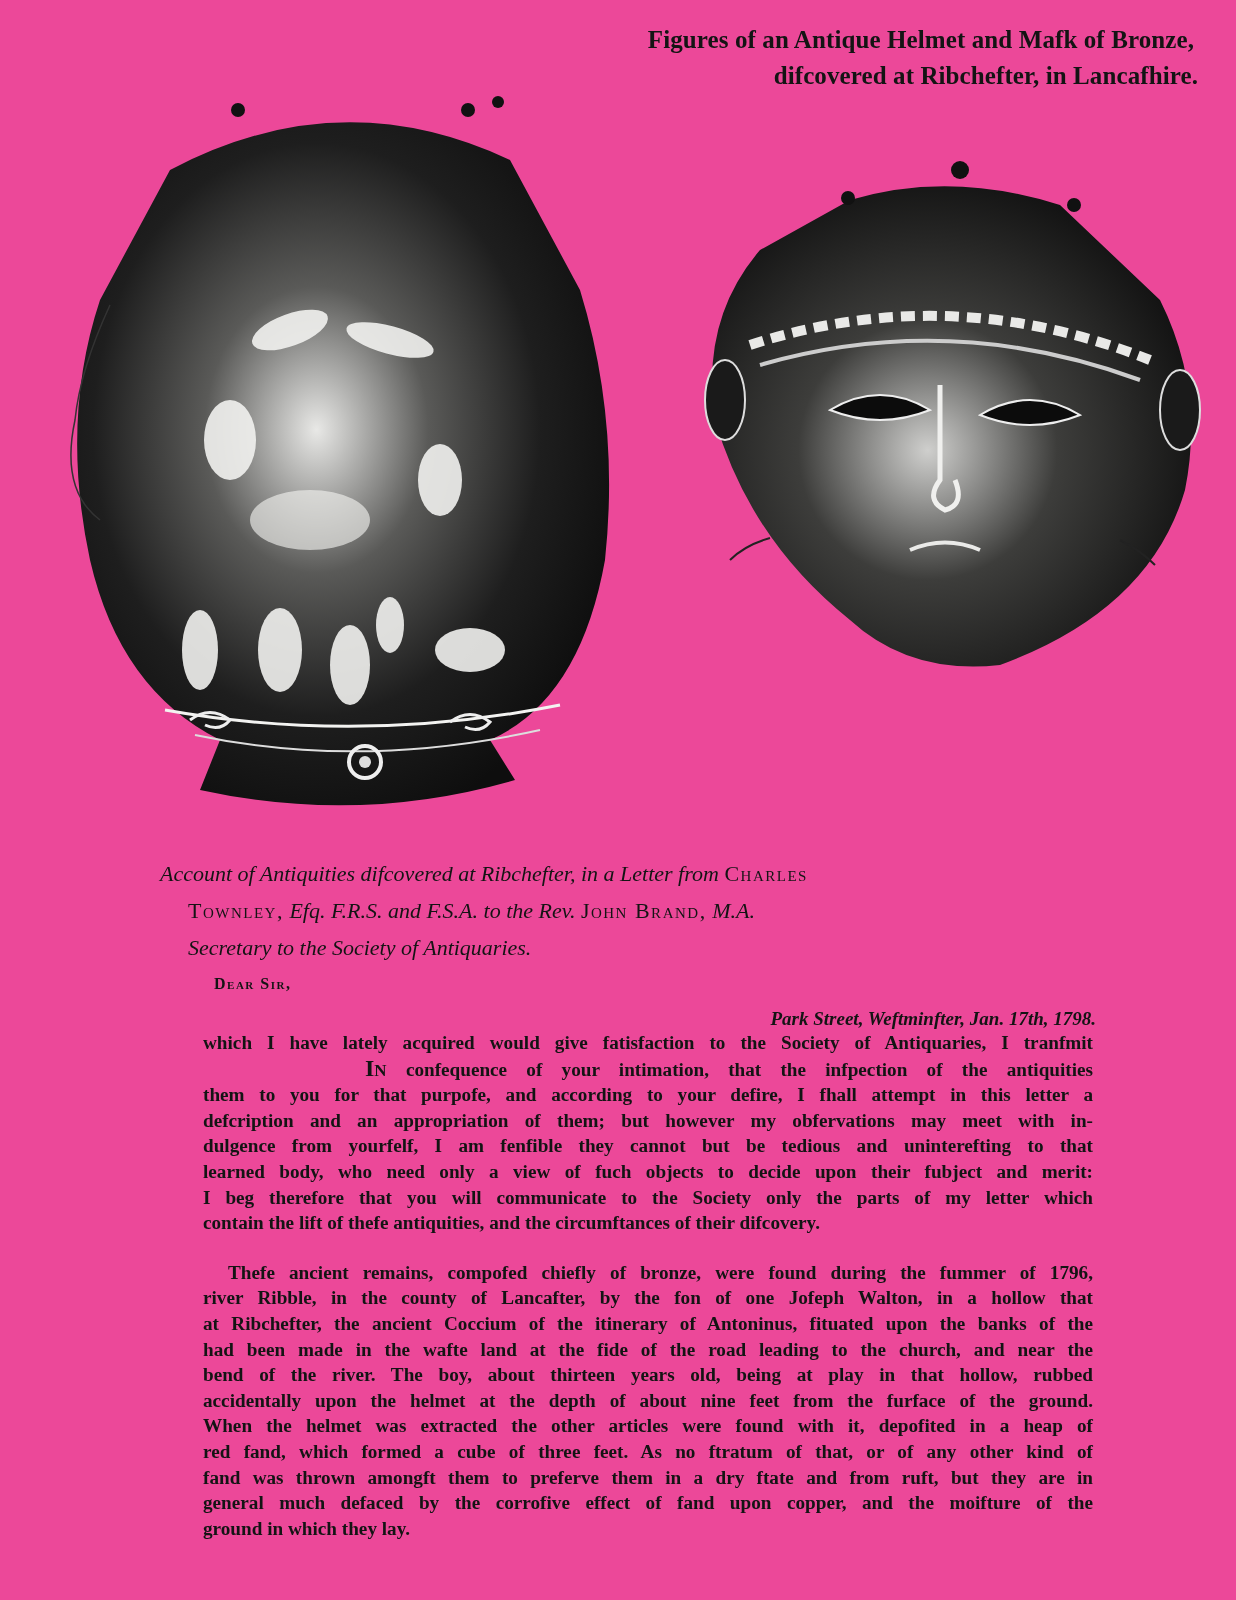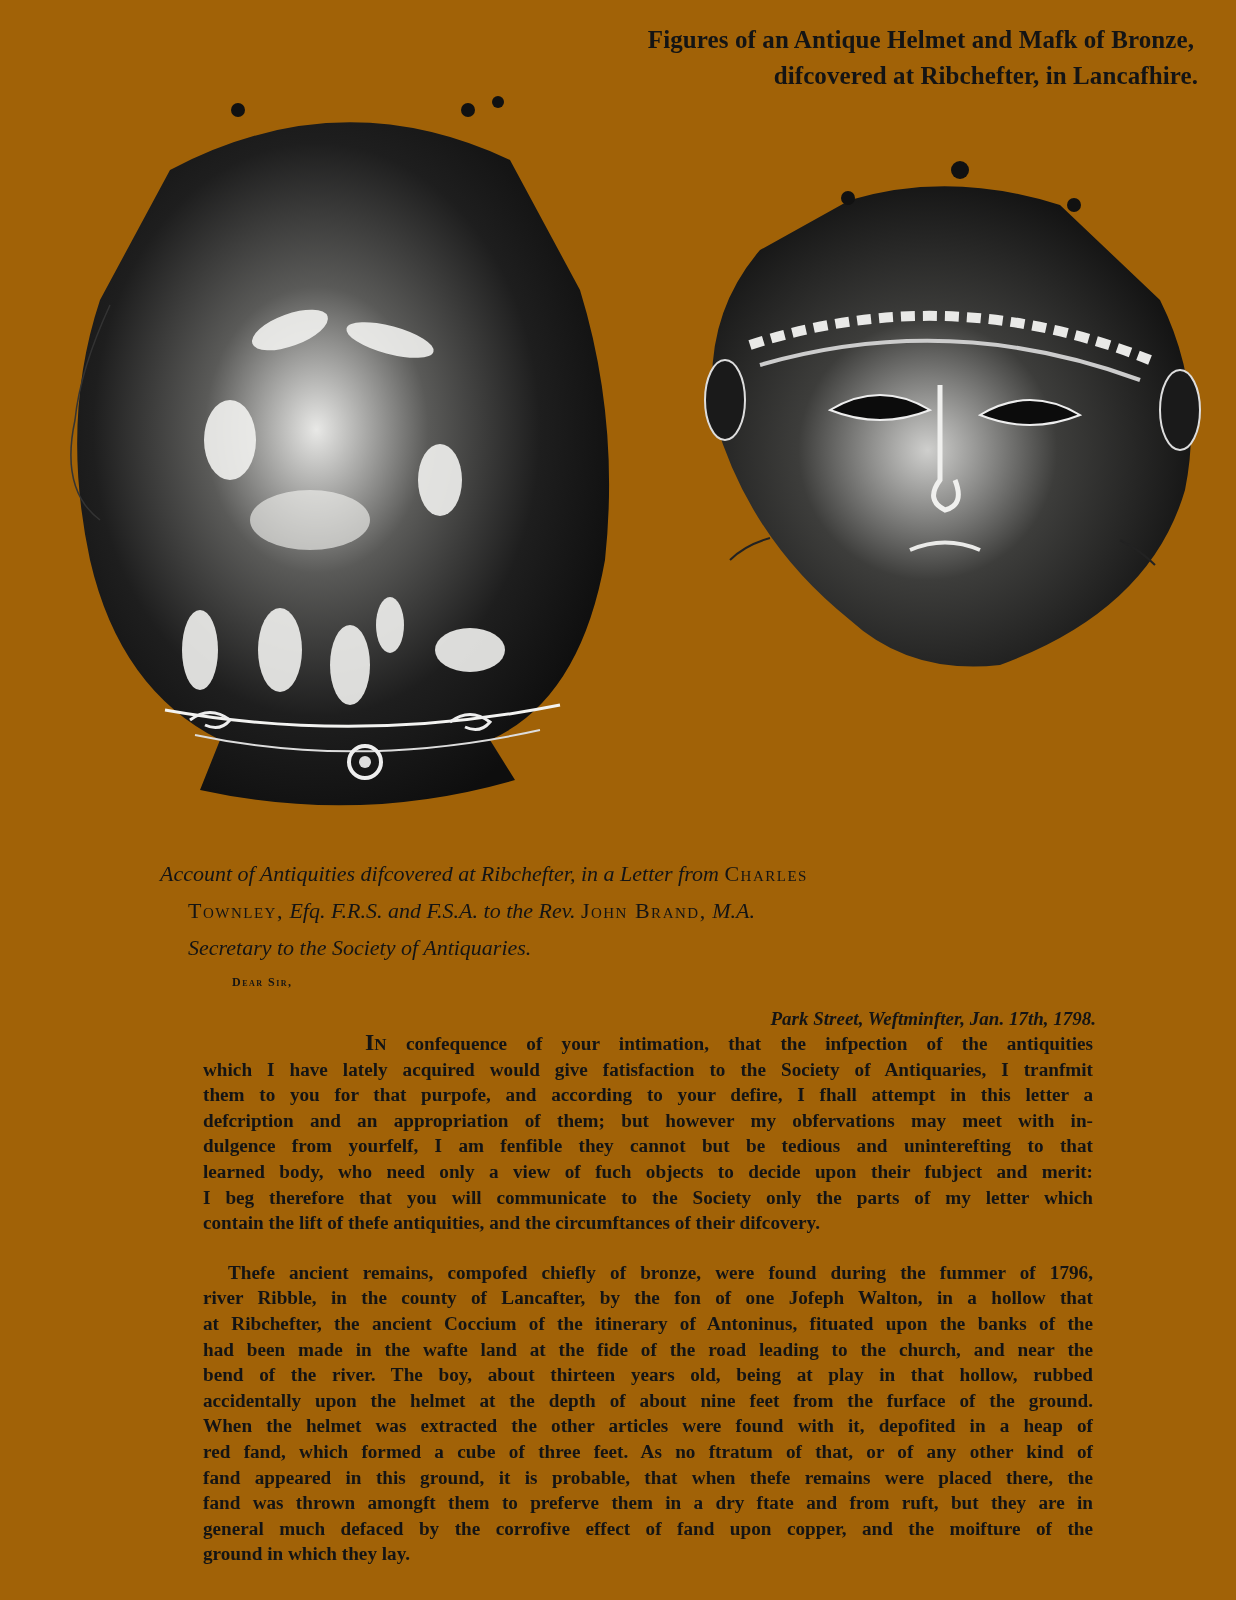--- a/index.html
+++ b/index.html
@@ -1,36 +1,36 @@
 <!DOCTYPE html>
 <html><head>
   <meta charset="utf-8">
   <style>
     html, body { margin: 0; padding: 0; background: #ffffff; }
     body { width: 1236px; height: 1600px; position: relative; overflow: hidden;
            font-family: "Liberation Serif", "DejaVu Serif", serif; color: #141414; }
-    .page { position: absolute; inset: 0; background: #a16207; }
+    .page { position: absolute; inset: 0; background: #ec4899; }
 
     .plate-title { position: absolute; right: 38px; top: 22px; text-align: right;
                    font-size: 25px; line-height: 36px; font-weight: bold; letter-spacing: 0.1px; }
     .plate-title .l1 { display: block; margin-right: 4px; }
     .plate-title .l2 { display: block; }
 
     .figure { position: absolute; }
     .fig-helmet { left: 60px; top: 90px; width: 565px; height: 745px; }
     .fig-mask { left: 680px; top: 160px; width: 535px; height: 560px; }
     .figure svg { width: 100%; height: 100%; display: block; }
 
     .caption { position: absolute; left: 160px; top: 855px; width: 900px;
                font-size: 22px; line-height: 37px; font-style: italic; }
     .caption .line { display: block; white-space: nowrap; }
     .caption .line2, .caption .line3 { padding-left: 28px; }
     .sc { font-style: normal; font-variant: small-caps; letter-spacing: 1.5px; }
 
-    .salutation { position: absolute; left: 232px; top: 975px; font-size: 12px;
+    .salutation { position: absolute; left: 214px; top: 975px; font-size: 16px;
                   font-variant: small-caps; font-weight: bold; letter-spacing: 1.5px; }
     .dateline { position: absolute; right: 140px; top: 975px; font-size: 19px;
                 font-style: italic; font-weight: bold; margin-top: 33px; }
 
     .body-text { position: absolute; left: 203px; top: 1030px; width: 890px;
                  font-size: 19.2px; line-height: 25.6px; text-align: justify; font-weight: bold; }
     .body-text p { margin: 0; }
     .body-text .pline { display: block; text-align: justify; text-align-last: justify; white-space: nowrap; }
     .body-text .pline.last { text-align-last: left; }
     .p1 .first { padding-left: 162px; }
@@ -135,38 +135,37 @@
       <span>M.A.</span>
     </span>
     <span class="line line3">Secretary to the Society of Antiquaries.</span>
   </div>
 
   <div class="salutation">Dear Sir,</div>
   <div class="dateline">Park Street, Weftminfter, Jan. 17th, 1798.</div>
 
   <div class="body-text">
     <p class="p1">
+      <span class="pline">which I have lately acquired would give fatisfaction to the Society of Antiquaries, I tranfmit</span>
       <span class="pline first"><span class="dropcap smallcap">In</span> <span>confequence of your intimation, that the infpection of the antiquities</span></span>
-      <span class="pline">which I have lately acquired would give fatisfaction to the Society of Antiquaries, I tranfmit</span>
       <span class="pline">them to you for that purpofe, and according to your defire, I fhall attempt in this letter a</span>
       <span class="pline">defcription and an appropriation of them; but however my obfervations may meet with in-</span>
       <span class="pline">dulgence from yourfelf, I am fenfible they cannot but be tedious and uninterefting to that</span>
       <span class="pline">learned body, who need only a view of fuch objects to decide upon their fubject and merit:</span>
       <span class="pline">I beg therefore that you will communicate to the Society only the parts of my letter which</span>
       <span class="pline last">contain the lift of thefe antiquities, and the circumftances of their difcovery.</span>
     </p>
     <p class="p2">
       <span class="pline first">Thefe ancient remains, compofed chiefly of bronze, were found during the fummer of 1796,</span>
       <span class="pline">river Ribble, in the county of Lancafter, by the fon of one Jofeph Walton, in a hollow that</span>
       <span class="pline">at Ribchefter, the ancient Coccium of the itinerary of Antoninus, fituated upon the banks of the</span>
       <span class="pline">had been made in the wafte land at the fide of the road leading to the church, and near the</span>
       <span class="pline">bend of the river.  The boy, about thirteen years old, being at play in that hollow, rubbed</span>
       <span class="pline">accidentally upon the helmet at the depth of about nine feet from the furface of the ground.</span>
       <span class="pline">When the helmet was extracted the other articles were found with it, depofited in a heap of</span>
       <span class="pline">red fand, which formed a cube of three feet.  As no ftratum of that, or of any other kind of</span>
-      <span class="pline">fand appeared in this ground, it is probable, that when thefe remains were placed there, the</span>
       <span class="pline">fand was thrown amongft them to preferve them in a dry ftate and from ruft, but they are in</span>
       <span class="pline">general much defaced by the corrofive effect of fand upon copper, and the moifture of the</span>
       <span class="pline last">ground in which they lay.</span>
     </p>
   </div>
 
 </div>
 
 </body></html>

